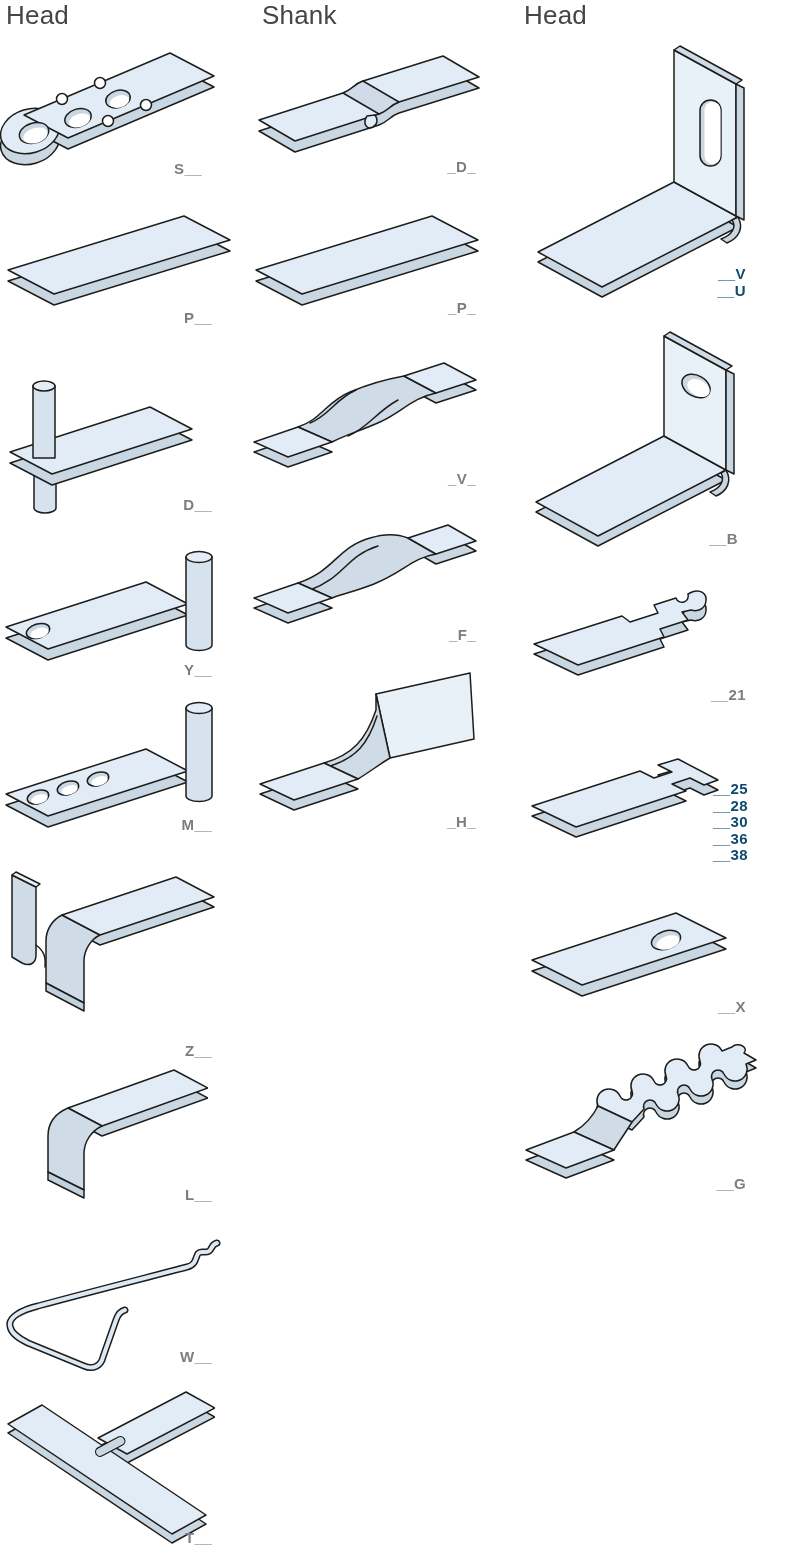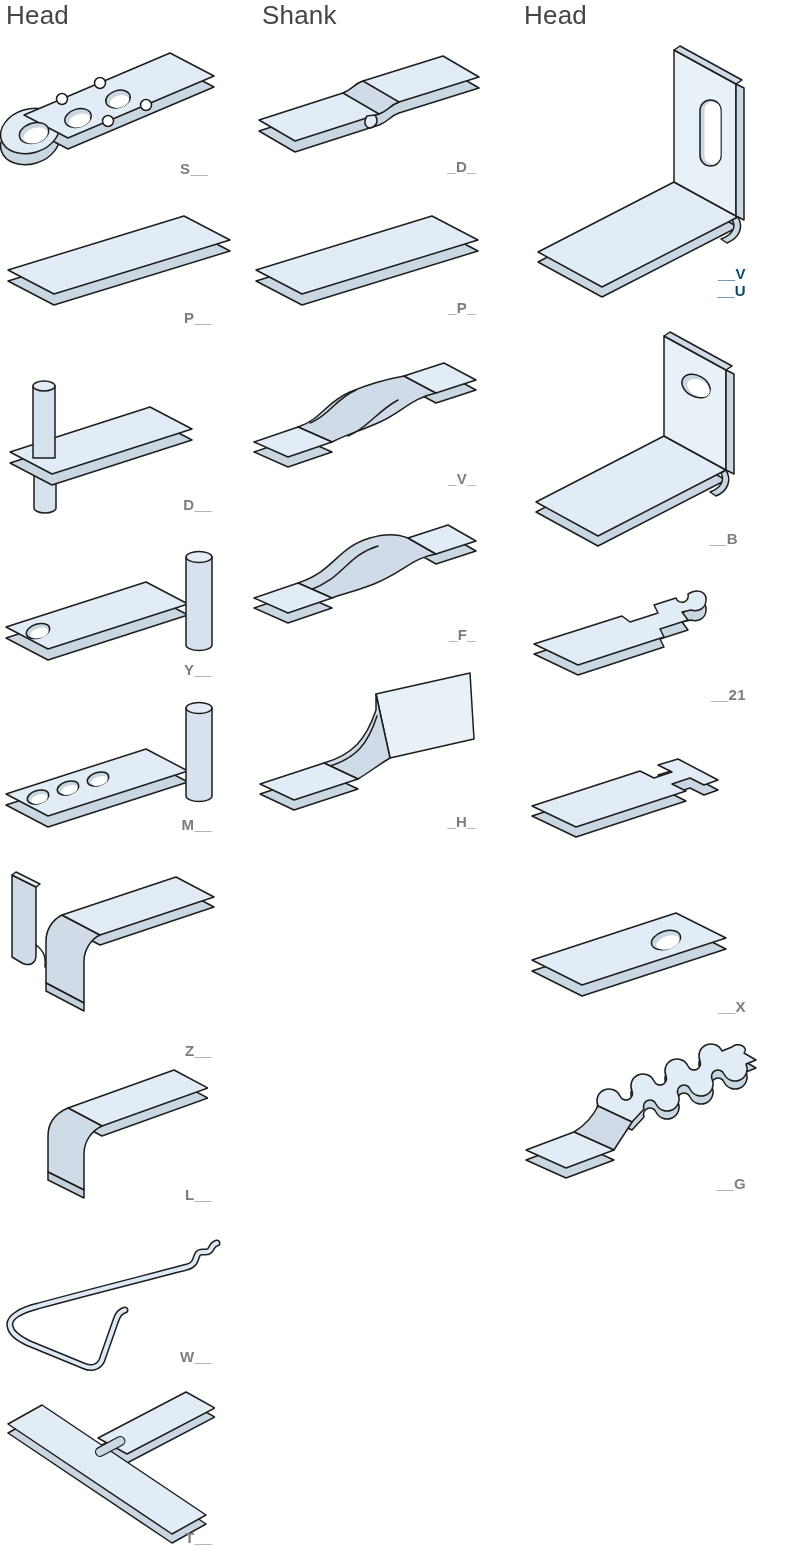--- a/index.html
+++ b/index.html
@@ -261,21 +261,21 @@
   <div class="item" style="left:522px;top:1030px">
     <svg width="245" height="165" viewBox="0 0 245 165">
       <path class="side ln" transform="translate(0,8)" d="M76,76 a12,12 0 0 1 22,-10 a6,6 0 1 0 12,-5 a12,12 0 0 1 22,-10 a6,6 0 1 0 12,-5 a12,12 0 0 1 22,-10 a6,6 0 1 0 12,-5 a12,12 0 0 1 22,-10 l10,-4 a7,5 0 0 1 12,6 l12,7 l-10,4 a12,12 0 0 1 -22,10 a6,6 0 1 0 -12,5 a12,12 0 0 1 -22,10 a6,6 0 1 0 -12,5 a12,12 0 0 1 -22,10 a6,6 0 1 0 -12,5 L110,92 Z"></path>
       <path class="top ln" d="M76,76 a12,12 0 0 1 22,-10 a6,6 0 1 0 12,-5 a12,12 0 0 1 22,-10 a6,6 0 1 0 12,-5 a12,12 0 0 1 22,-10 a6,6 0 1 0 12,-5 a12,12 0 0 1 22,-10 l10,-4 a7,5 0 0 1 12,6 l12,7 l-10,4 a12,12 0 0 1 -22,10 a6,6 0 1 0 -12,5 a12,12 0 0 1 -22,10 a6,6 0 1 0 -12,5 a12,12 0 0 1 -22,10 a6,6 0 1 0 -12,5 L110,92 Z"></path>
       <path class="bend ln" d="M52,102 C62,96 70,88 76,76 L110,92 C104,102 98,110 92,120 Z"></path>
       <path class="side ln" transform="translate(0,10)" d="M4,120 L52,102 L92,120 L44,138 Z"></path>
       <path class="top ln" d="M4,120 L52,102 L92,120 L44,138 Z"></path>
     </svg>
   </div>
 
-  <span class="lbl" style="left:146px;top:160px">S__</span>
+  <span class="lbl" style="left:140px;top:160px">S__</span>
   <span class="lbl" style="left:150px;top:309px">P__</span>
   <span class="lbl" style="left:150px;top:496px">D__</span>
   <span class="lbl" style="left:150px;top:661px">Y__</span>
   <span class="lbl" style="left:150px;top:816px">M__</span>
   <span class="lbl" style="left:150px;top:1042px">Z__</span>
   <span class="lbl" style="left:150px;top:1186px">L__</span>
   <span class="lbl" style="left:150px;top:1348px">W__</span>
   <span class="lbl" style="left:150px;top:1529px">T__</span>
 
   <span class="lbl" style="left:414px;top:158px">_D_</span>
@@ -283,16 +283,23 @@
   <span class="lbl" style="left:414px;top:470px">_V_</span>
   <span class="lbl" style="left:414px;top:626px">_F_</span>
   <span class="lbl" style="left:414px;top:813px">_H_</span>
 
   <div class="lbl-stack" style="left:684px;top:266px">
     <span>__V</span>
     <span>__U</span>
   </div>
   <span class="lbl" style="left:676px;top:530px">__B</span>
   <span class="lbl" style="left:684px;top:686px">__21</span>
+  <div class="lbl-stack" style="left:686px;top:781px">
+    <span>__25</span>
+    <span>__28</span>
+    <span>__30</span>
+    <span>__36</span>
+    <span>__38</span>
+  </div>
   <span class="lbl" style="left:684px;top:998px">__X</span>
   <span class="lbl" style="left:684px;top:1175px">__G</span>
 
 </div>
 
 </body></html>

